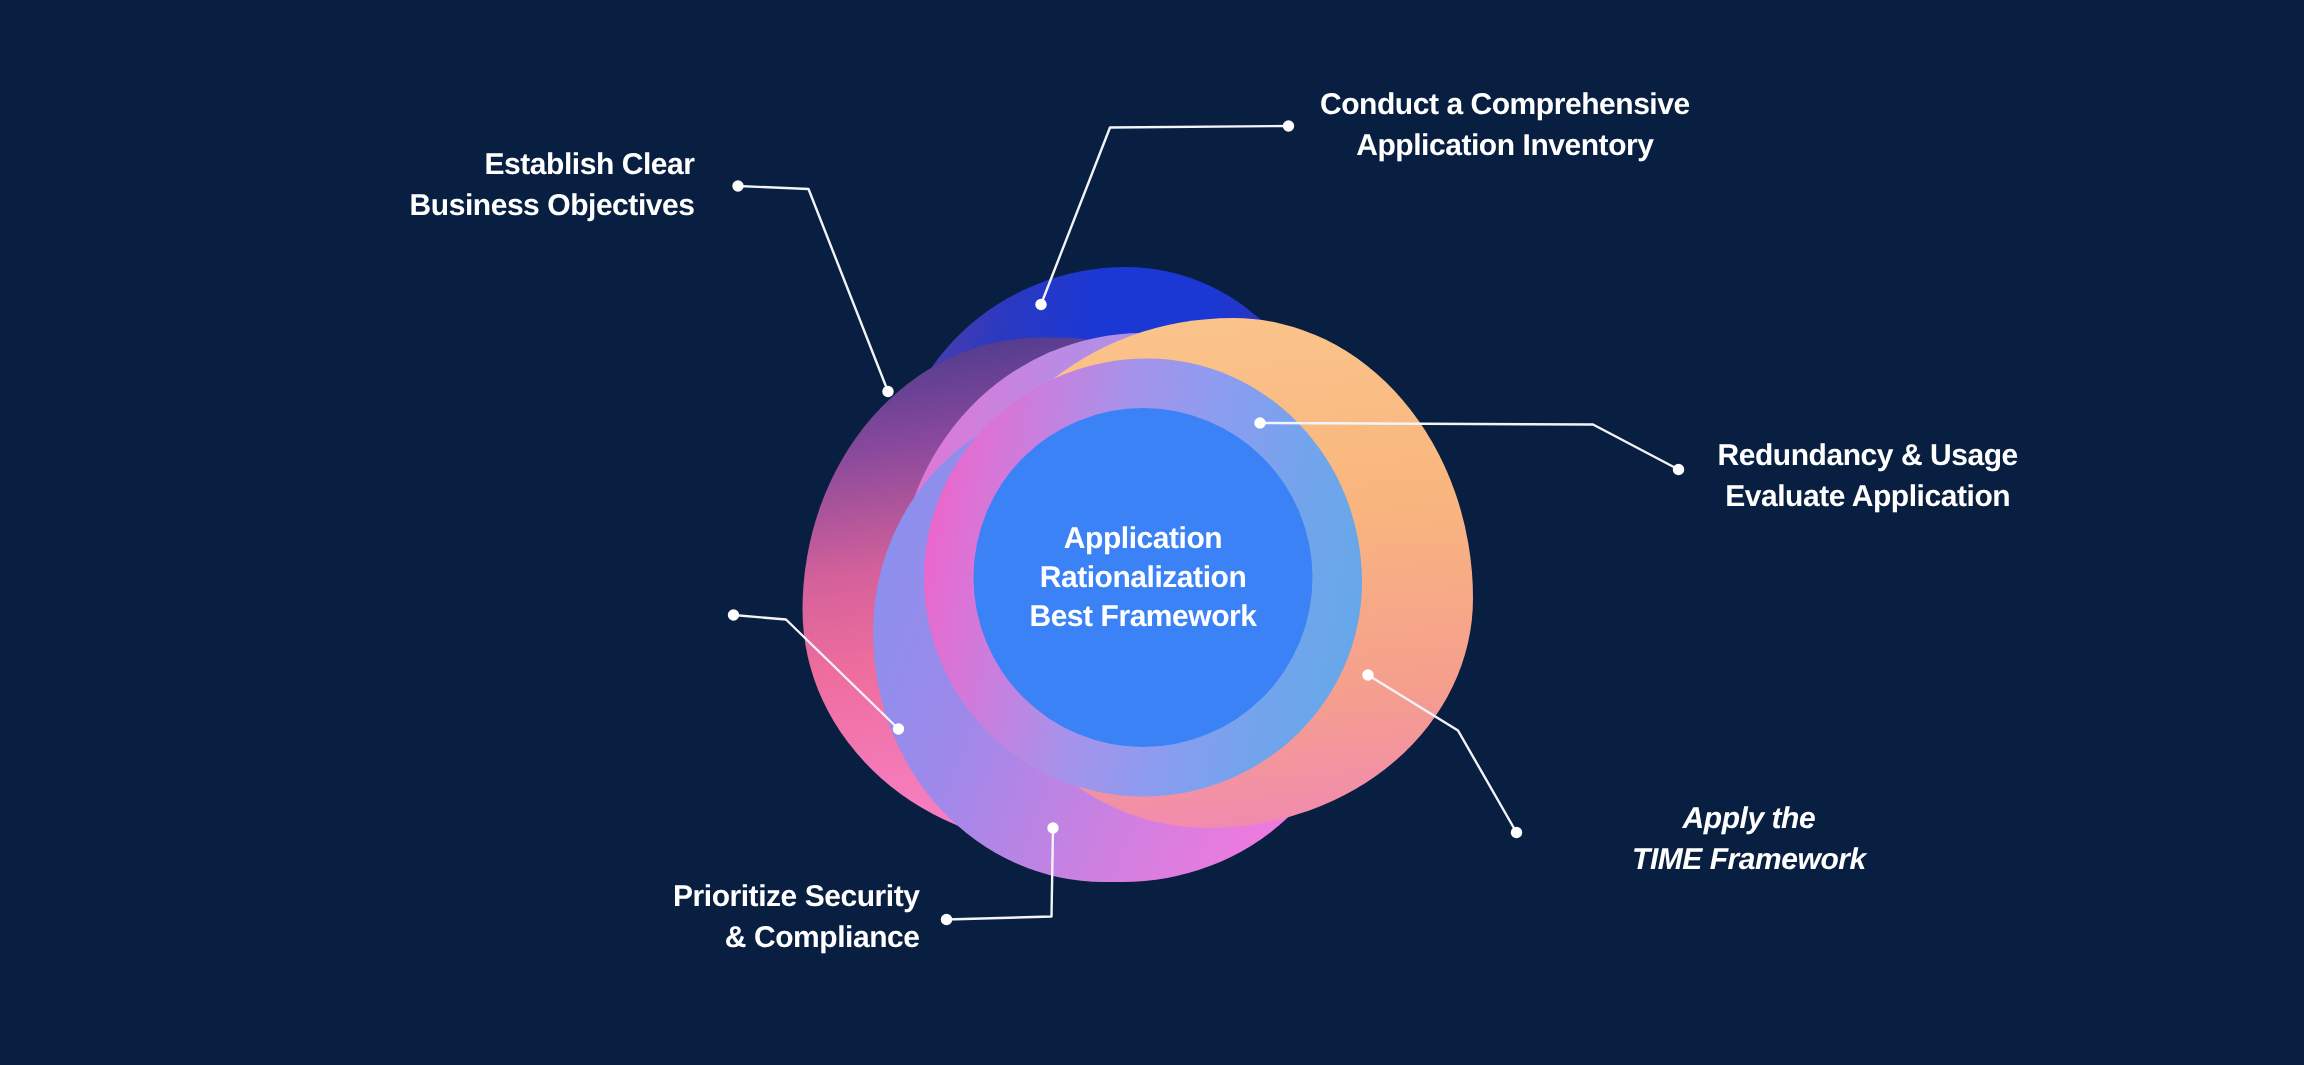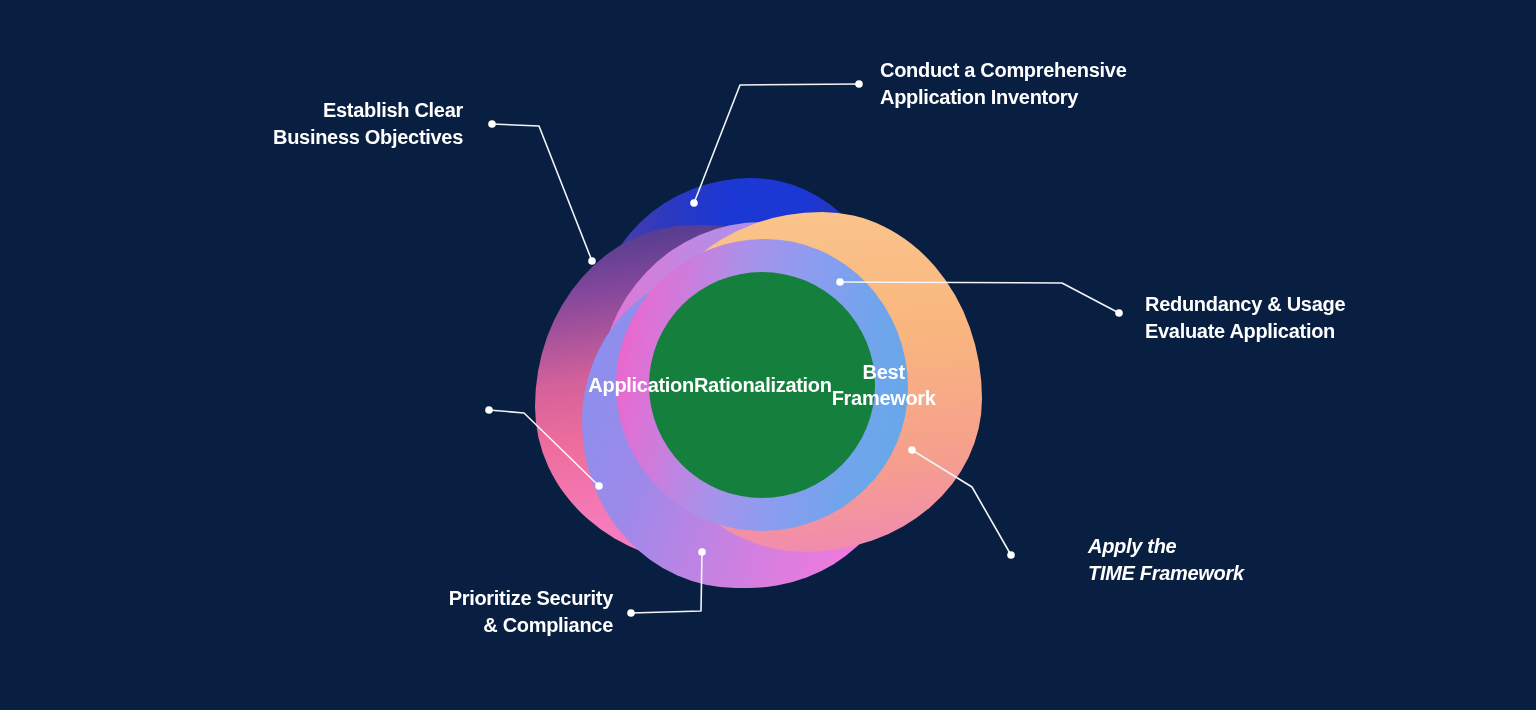--- a/index.html
+++ b/index.html
@@ -41,22 +41,22 @@
     background: linear-gradient(176deg, #fac48b 2%, #f9b67e 38%, #f59e8e 74%, #f18ab0 98%);
   }
   .blob-inner-ring {
     left: 616px; top: 239px; width: 292px; height: 292px;
     border-radius: 51% 49% 50% 50% / 50% 51% 49% 50%;
     background: linear-gradient(100deg, #f45fc6 2%, #dc73d6 15%, #a892ea 40%, #8d9cf0 58%, #72a4ec 78%, #65a8e9 95%);
   }
   .hub {
     left: 649px; top: 272px; width: 226px; height: 226px;
     border-radius: 50%;
-    background: #15803d;
-    display: flex; 
+    background: #3b82f6;
+    display: flex; flex-direction: column;
     align-items: center; justify-content: center;
     text-align: center;
   }
   .hub .hub-line {
     color: #ffffff; font-weight: bold;
     font-size: 20px; line-height: 26px; letter-spacing: -0.3px;
   }
 
   
   svg.leaders { position: absolute; left: 0; top: 0; width: 1536px; height: 710px; }
@@ -68,21 +68,21 @@
 
   
   .callout {
     position: absolute;
     color: #ffffff; font-weight: bold;
     font-size: 20px; line-height: 27px; letter-spacing: -0.3px;
     white-space: nowrap;
   }
   .callout .l { display: block; }
   .align-right { text-align: right; }
-  .align-left  { text-align: left; }
+  .align-left  { text-align: center; }
   .c-establish  { right: 1073px; top: 97px;  }
   .c-inventory  { left: 880px;  top: 57px;  }
   .c-redundancy { left: 1145px; top: 291px; }
   .c-time       { left: 1088px; top: 533px; font-style: italic; }
   .c-security   { right: 923px; top: 585px; }
   .c-automation { right: 1071px; top: 388px; }
 </style>
 </head>
 <body>
 

